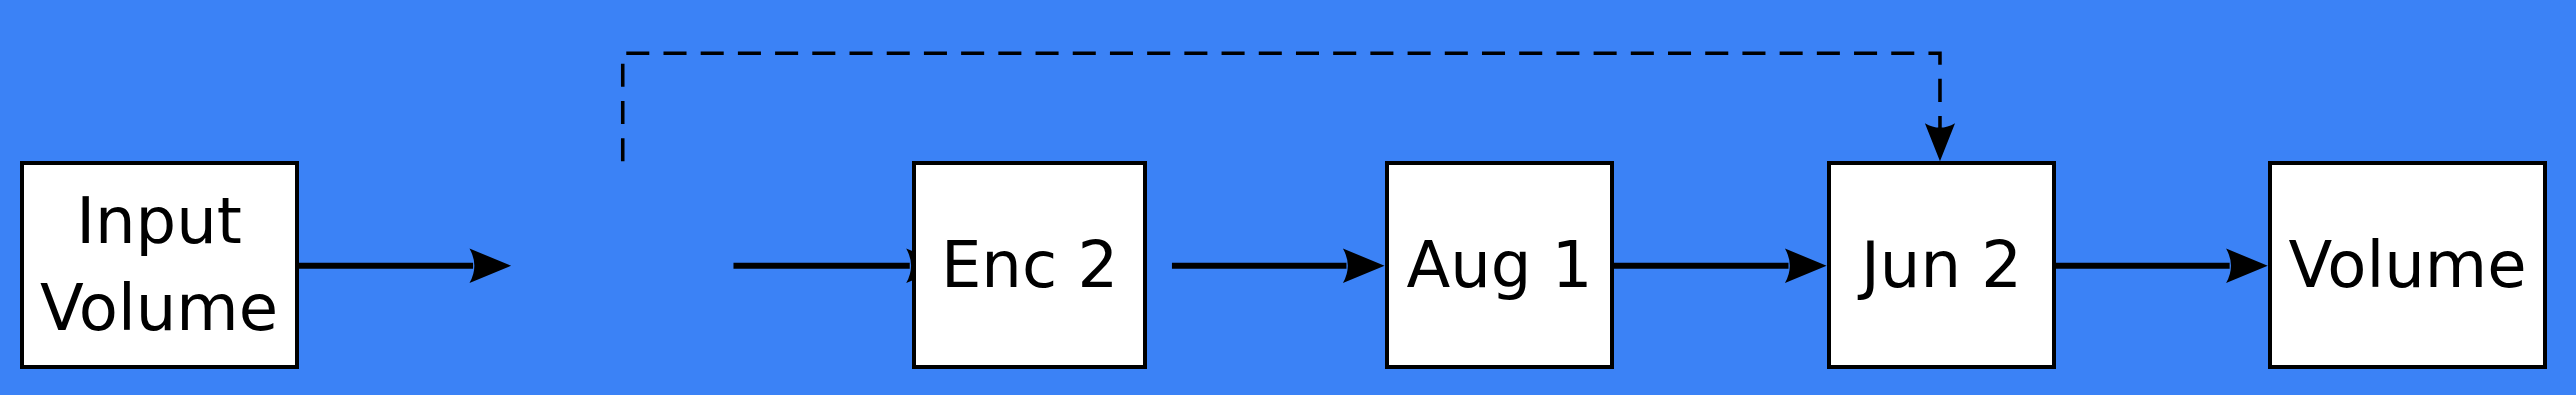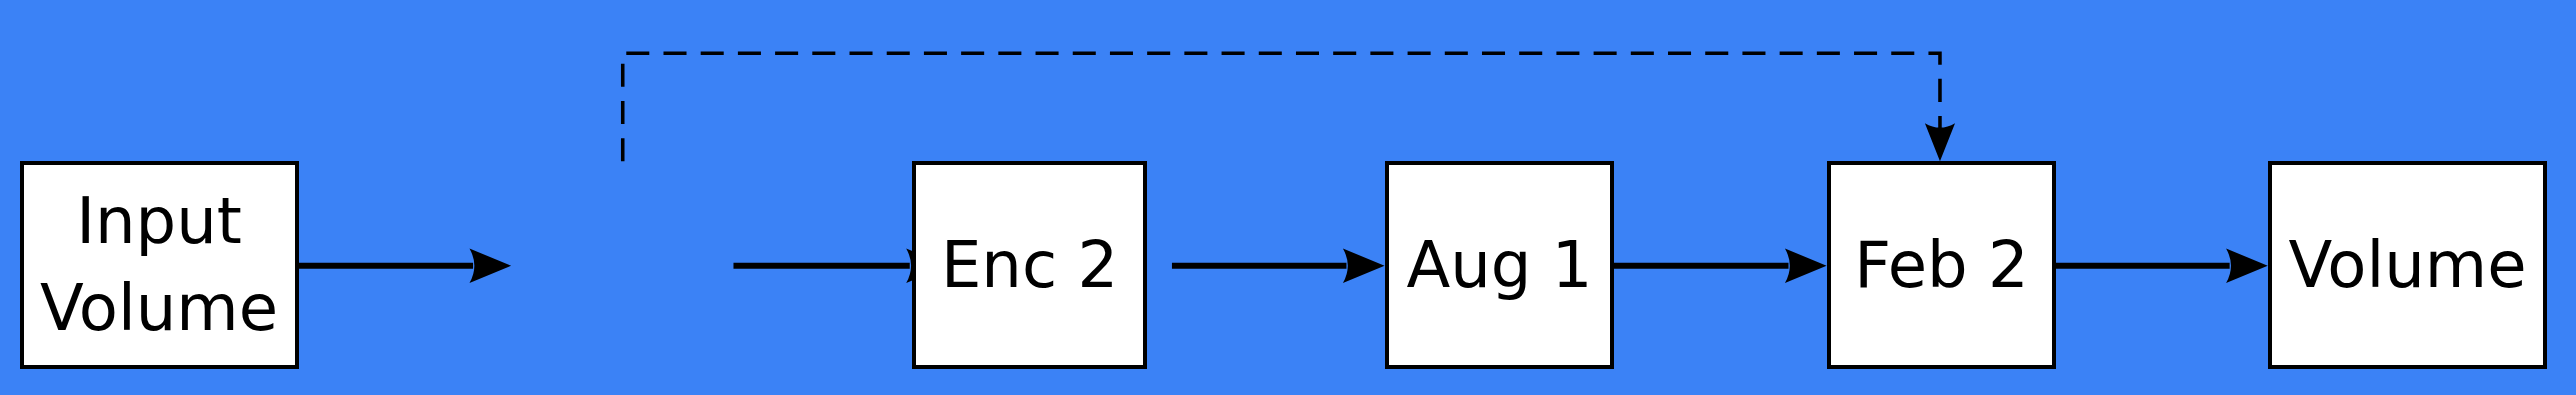--- a/index.html
+++ b/index.html
@@ -86,21 +86,21 @@
 
   <div class="node" id="node-enc2">
     <span>Enc 2</span>
   </div>
 
   <div class="node" id="node-dec1">
     <span>Aug 1</span>
   </div>
 
   <div class="node" id="node-dec2">
-    <span>Feb 2</span>
+    <span>Jun 2</span>
   </div>
 
   <div class="node" id="node-output">
     <span>Volume</span>
   </div>
 
 </div>
 
 
 </body></html>

